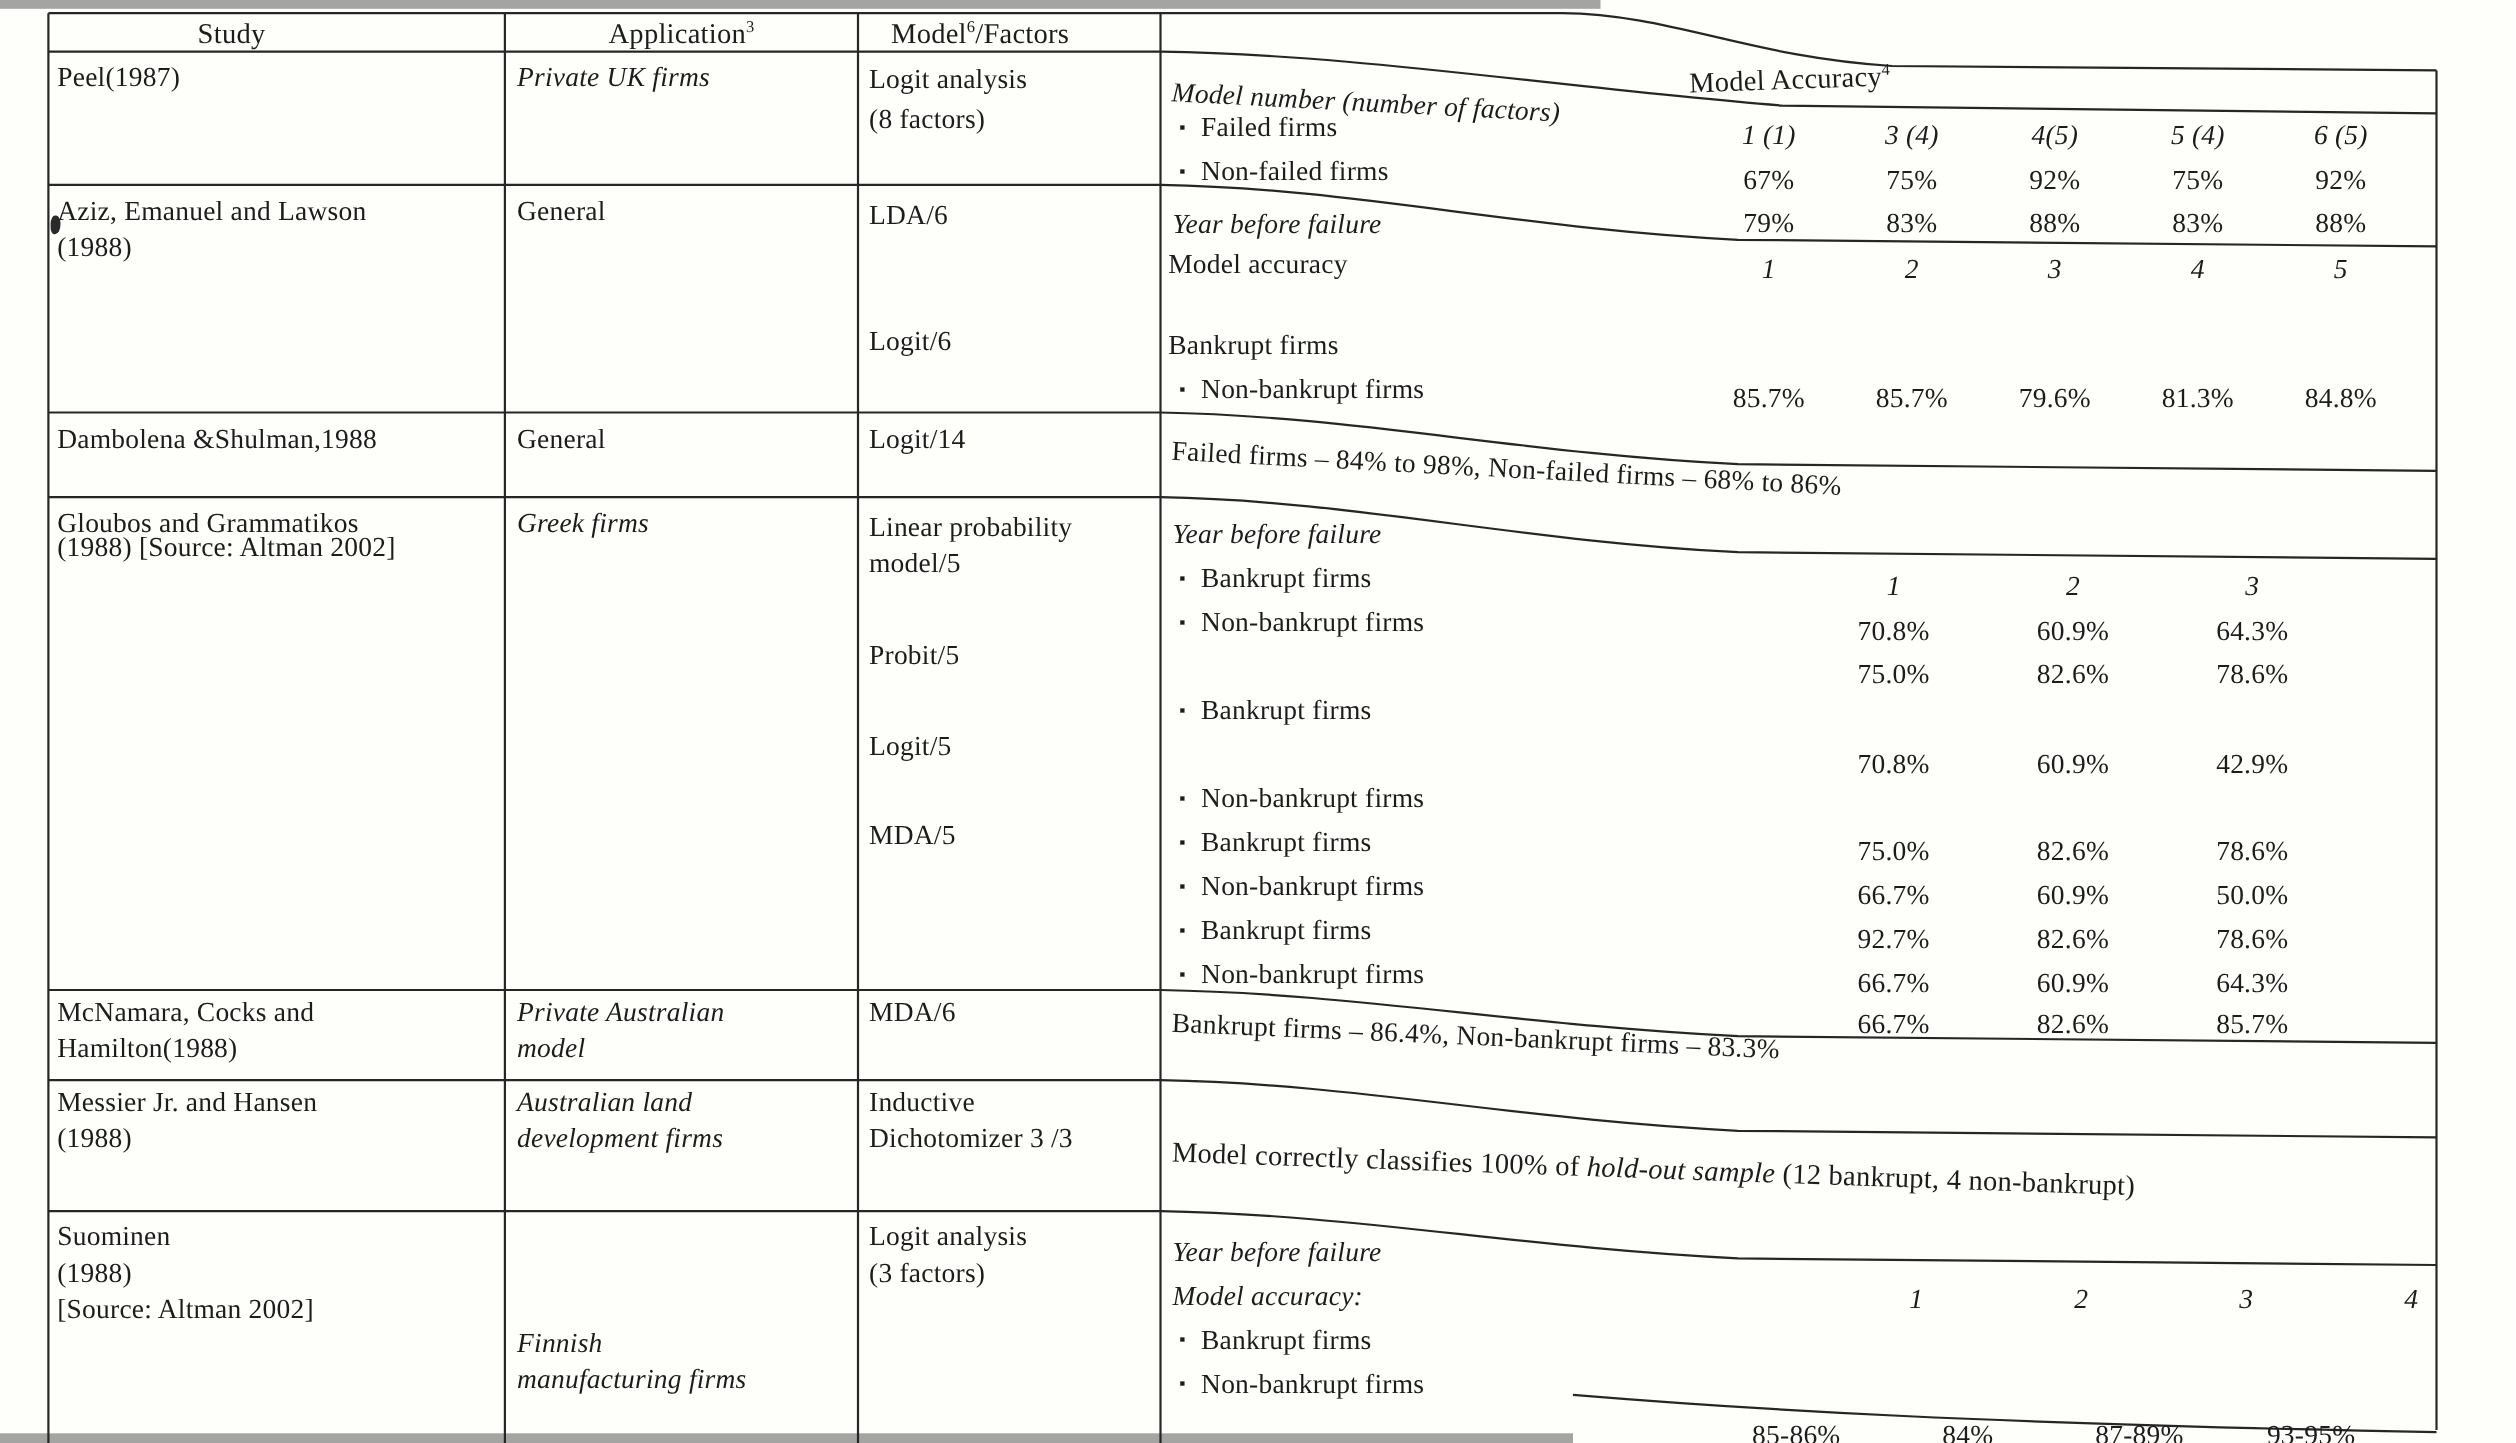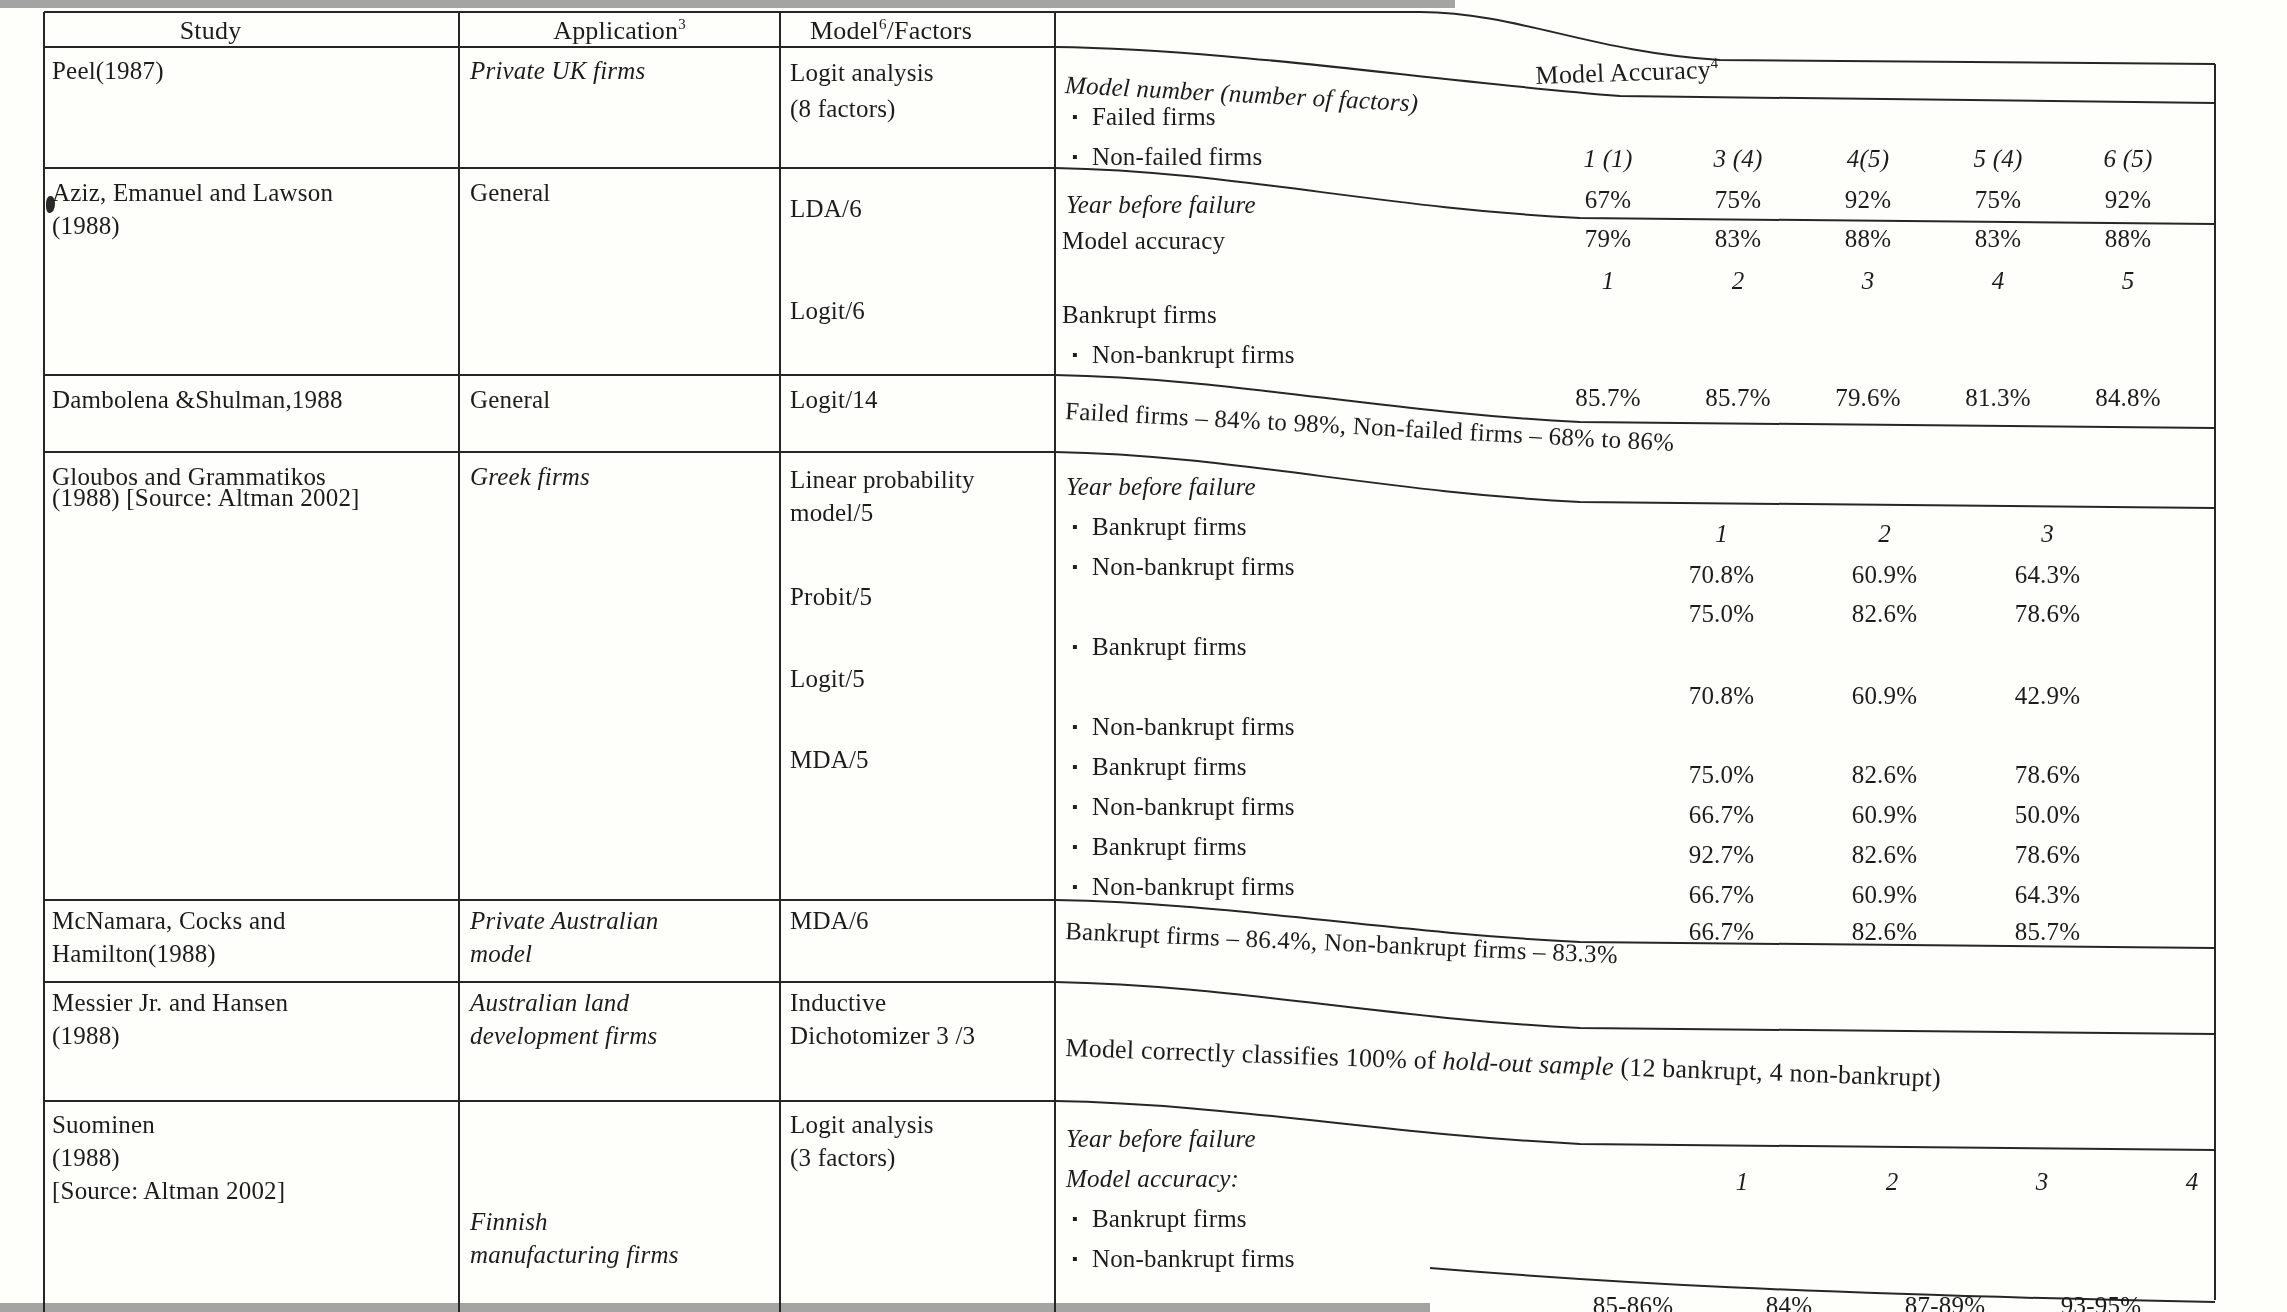--- a/index.html
+++ b/index.html
@@ -10,21 +10,21 @@
     font-family:"Liberation Serif", serif;
     color:#1c1c1c; font-size:25px;
   }
   .t { position:absolute; white-space:nowrap; line-height:1.2; letter-spacing:0.2px; }
   .i { font-style:italic; }
   .hd { font-size:26px; }
   .ctr { text-align:center; }
   sup { font-size:15px; vertical-align:super; line-height:0; }
   .bullet::before { content:"▪"; font-size:16px; margin-right:14px; position:relative; top:-3px; }
   .cols5,.cols3,.cols4v,.cols4h { position:absolute; left:1055px; display:flex; white-space:nowrap; letter-spacing:0.2px; }
-  .cols5 { padding-left:488px;margin-top:35px; } .cols5 .val { width:130px; text-align:center; }
+  .cols5 { padding-left:488px; } .cols5 .val { width:130px; text-align:center; }
   .cols3 { padding-left:585px; } .cols3 .val { width:163px; text-align:center; }
   .cols4v { padding-left:500px; } .cols4v .val { width:156px; text-align:center; }
   .cols4h { padding-left:612px; } .cols4h .val { width:150px; text-align:center; }
   .rules { position:absolute; left:0; top:0; }
   .edge { position:absolute; background:#a4a4a2; }
   .ink { position:absolute; background:#2a2a2a; border-radius:50% 50% 60% 40%; }
 </style>
 </head>
 <body>
 
@@ -83,21 +83,21 @@
       <span class="val">79%</span>
       <span class="val">83%</span>
       <span class="val">88%</span>
       <span class="val">83%</span>
       <span class="val">88%</span>
     </div>
 
   <div class="t" style="left:52px;top:178px">Aziz, Emanuel and Lawson</div>
   <div class="t" style="left:52px;top:211px">(1988)</div>
   <div class="t" style="left:470px;top:178px">General</div>
-  <div class="t" style="left:790px;top:194px">LDA/6</div>
+  <div class="t" style="left:790px;top:182px">LDA/6</div>
   <div class="t" style="left:790px;top:296px">Logit/6</div>
   <div class="t i" style="left:1066px;top:190px">Year before failure</div>
   <div class="t" style="left:1062px;top:226px">Model accuracy</div>
   <div class="cols5 i" style="top:232px">
       <span class="val">1</span>
       <span class="val">2</span>
       <span class="val">3</span>
       <span class="val">4</span>
       <span class="val">5</span>
     </div>

